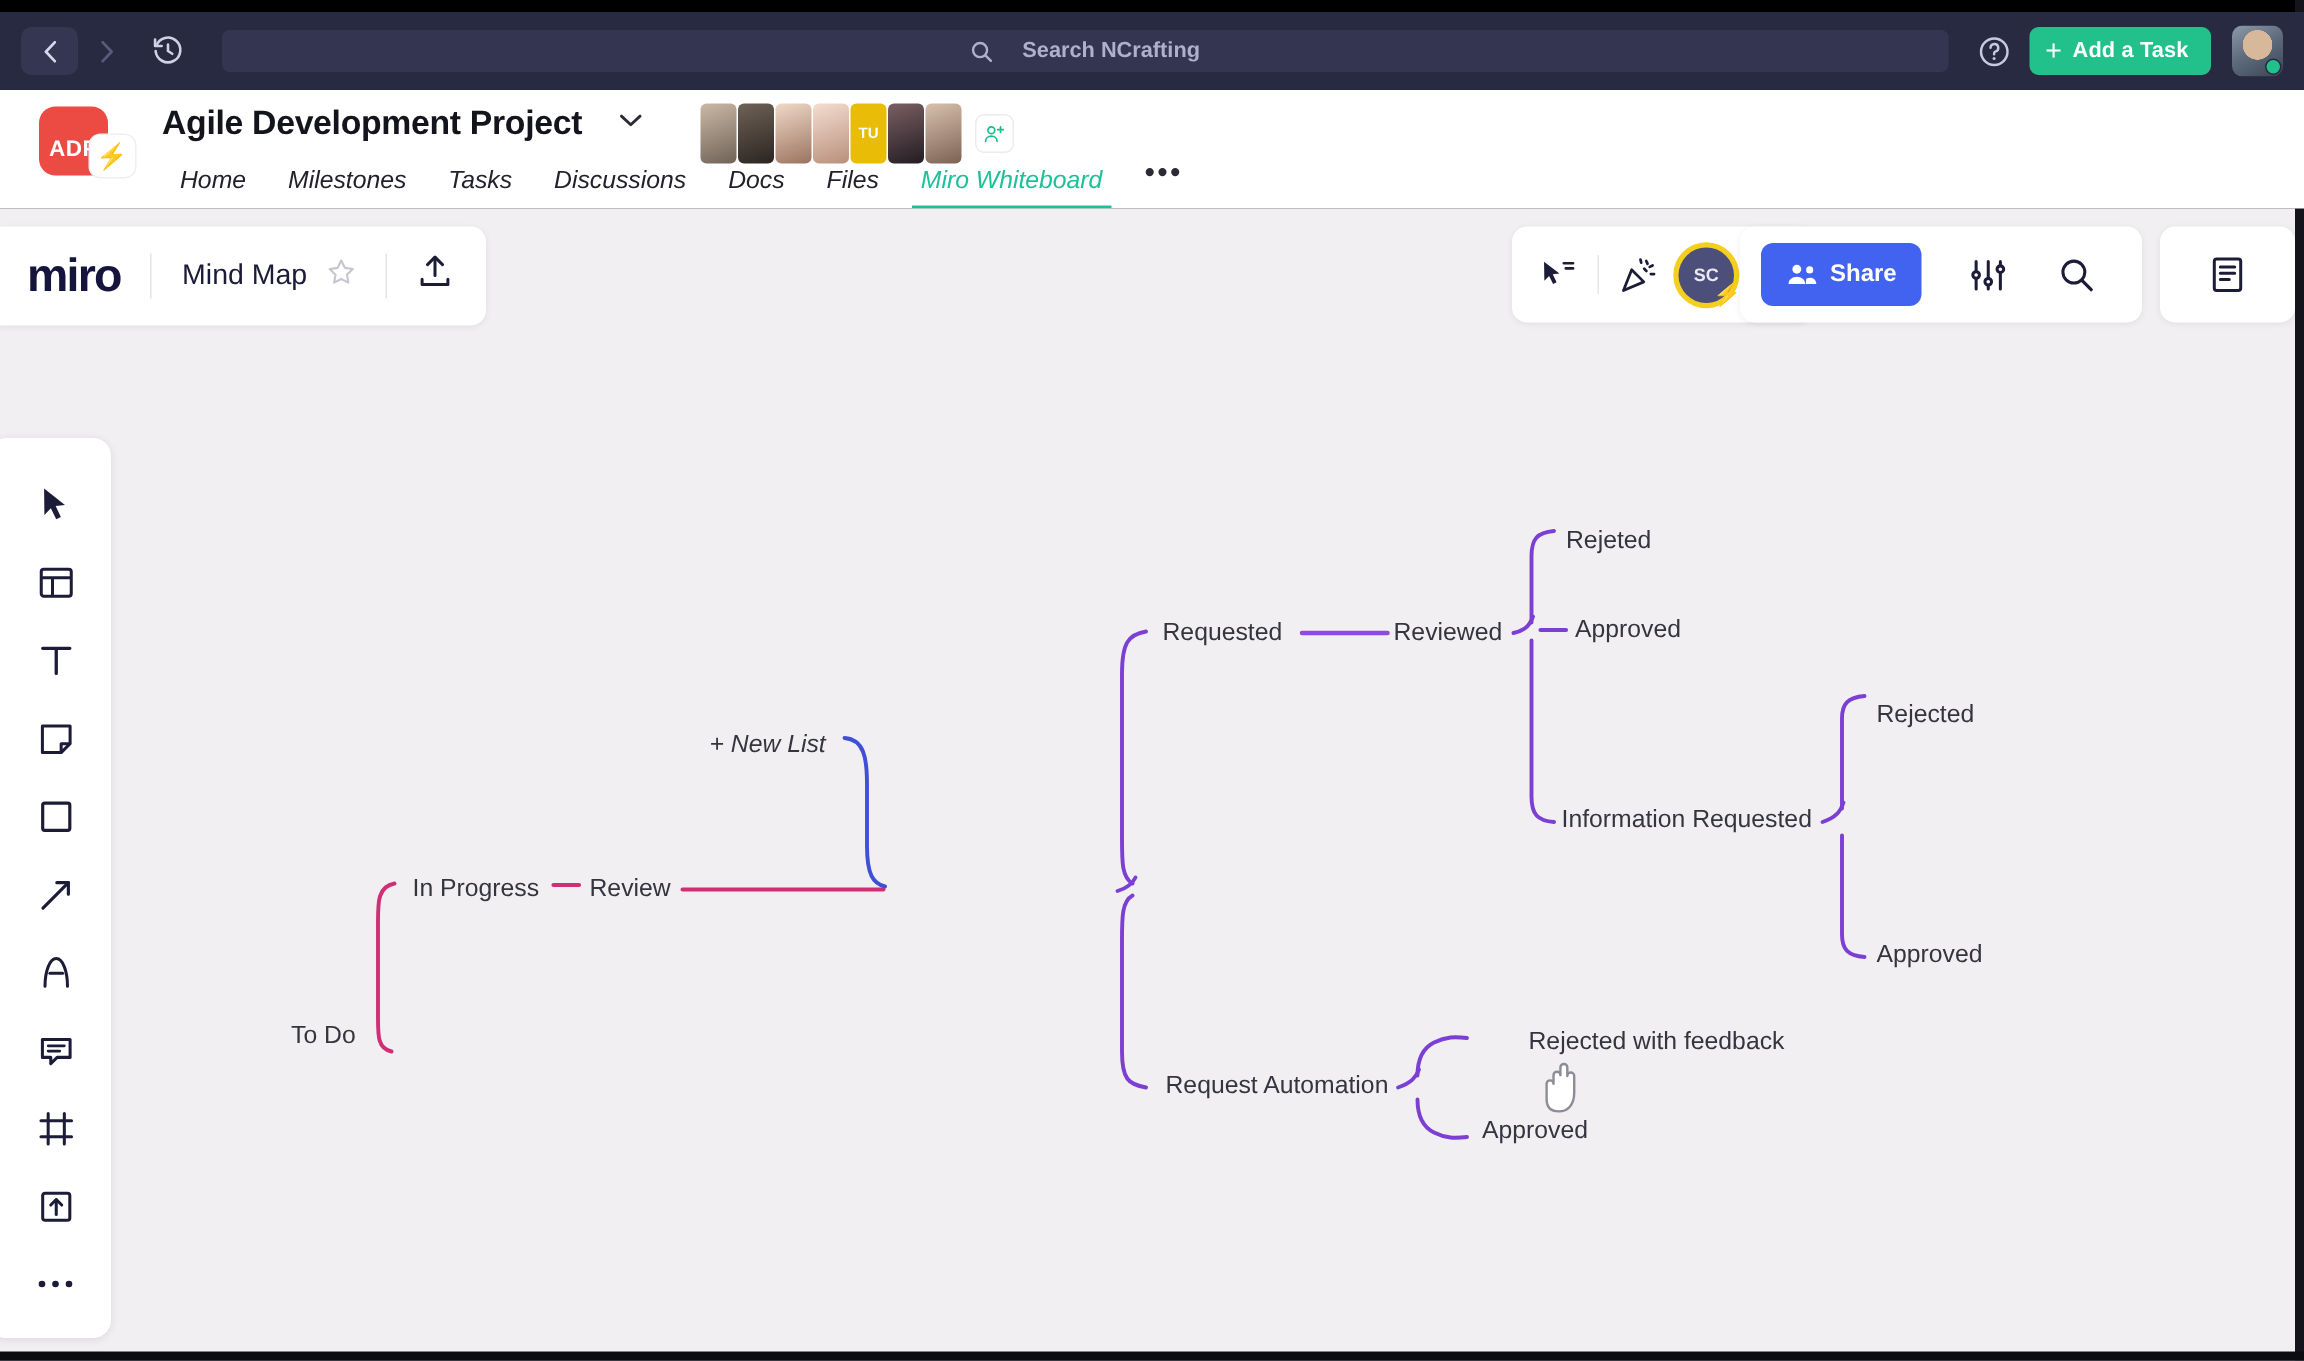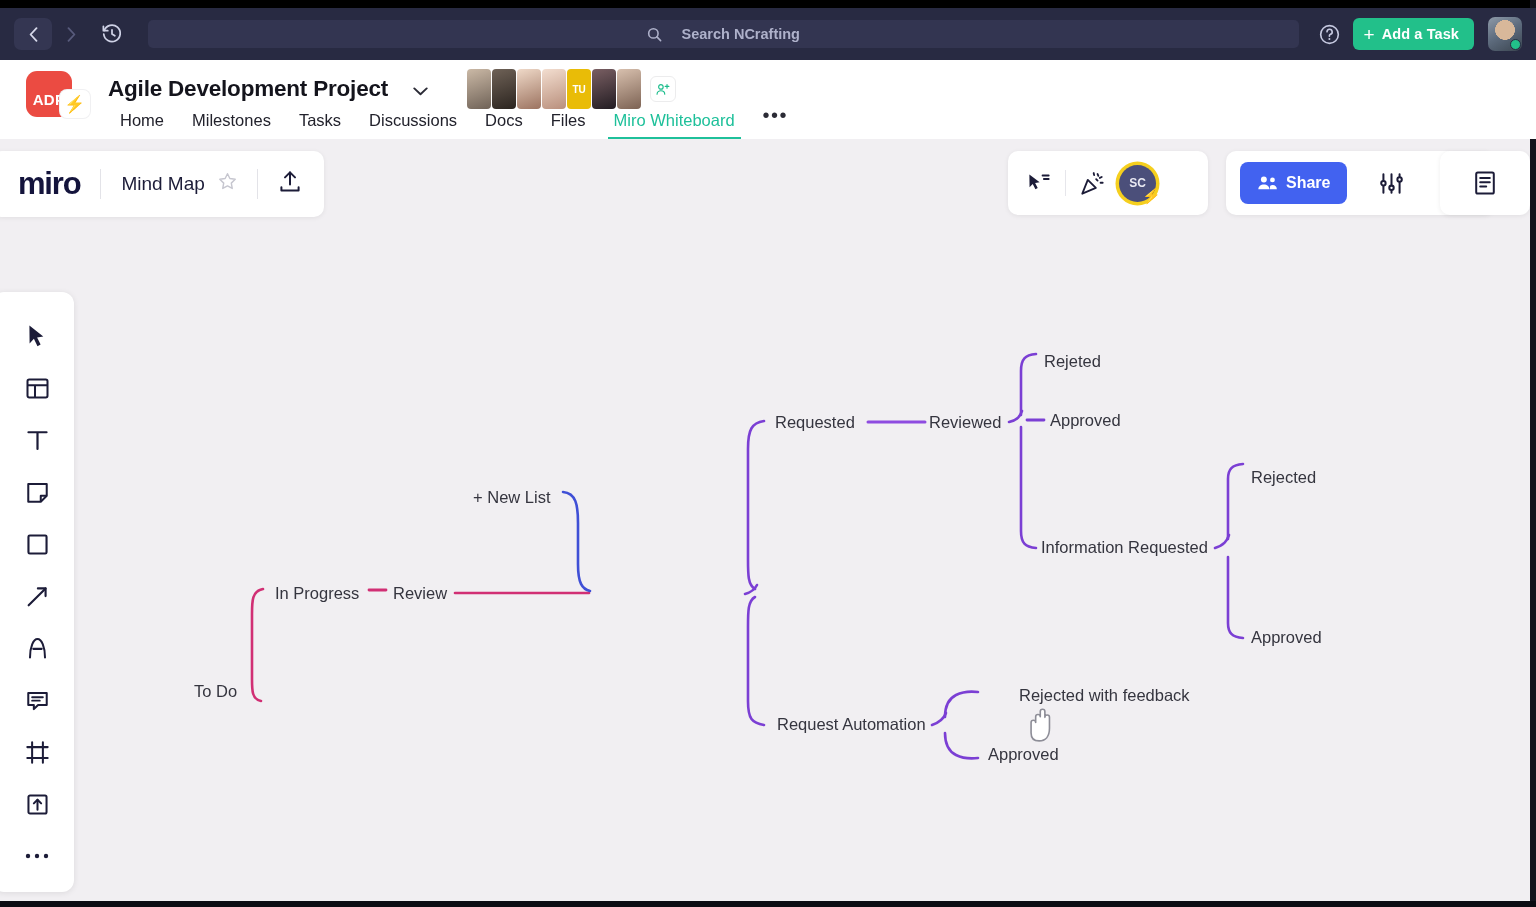--- a/index.html
+++ b/index.html
@@ -58,41 +58,42 @@
     background:#eb4b42; border-radius:11px; color:#fff;
     font-size:15px; font-weight:700; display:flex; align-items:center;
     justify-content:center; padding-top:10px; letter-spacing:.3px;
   }
   .bolt-badge {
     position:absolute; left:60px; top:30px; width:30px; height:28px;
     background:#fff; border-radius:7px; display:flex; align-items:center;
     justify-content:center; color:#1bbd8c; font-size:17px;
     box-shadow:0 0 0 1px #f0f0f2;
   }
-  .proj-title-row { position:absolute; left:108px; top:9px; display:flex; align-items:center; gap:25px; }
+  .proj-title-row { position:absolute; left:108px; top:9px; display:flex; align-items:flex-start; gap:25px; }
   .proj-title { font-size:22.5px; font-weight:700; color:#14141c; letter-spacing:-.2px; }
   .chev { color:#2b2b36; font-size:15px; margin-top:3px; }
   .avatars { display:flex; align-items:center; margin-left:14px; }
   .av { width:24px; height:40px; border-radius:4px; margin-right:1px; background:#b9bcc6; overflow:hidden; position:relative; }
   .av.a1{background:linear-gradient(160deg,#cbb9a6,#6f6257);}
   .av.a2{background:linear-gradient(160deg,#6f6257,#2b241f);}
   .av.a3{background:linear-gradient(160deg,#efd9c8,#9c7360);}
   .av.a4{background:linear-gradient(160deg,#f3ded0,#b98f7c);}
   .av.a5{background:#e9bc07; color:#fff; font-size:10px; font-weight:700; display:flex; align-items:center; justify-content:center;}
   .av.a6{background:linear-gradient(160deg,#7a5f63,#221c22);}
   .av.a7{background:linear-gradient(160deg,#d8c0ae,#7c6253);}
   .av-add {
     width:26px; height:26px; border-radius:6px; border:1px solid #ececed;
     display:flex; align-items:center; justify-content:center; color:#1bbd8c;
     margin-left:8px; font-size:12px; background:#fff;
   }
   .tabs { position:absolute; left:106px; top:44px; display:flex; align-items:flex-end; gap:0; }
   .tab {
     font-size:16.5px; color:#22222c; padding:0 14px 9px 14px; position:relative;
     white-space:nowrap;
+    font-style:italic;
   }
   .tab.active { color:#1ec09a; }
   .tab.active::after {
     content:""; position:absolute; left:8px; right:8px; bottom:0; height:2.5px; background:#1ec09a;
   }
   .tab.dots { font-size:20px; letter-spacing:1.5px; padding-bottom:12px; color:#2b2b36; }
 
   
   .canvas { position:absolute; left:0; top:139px; width:1530px; height:762px; background:#f1eff2; overflow:hidden; }
 
@@ -107,21 +108,21 @@
   .mm-name { font-size:19px; color:#1c1c38; }
   .star { color:#c6c6cf; font-size:18px; margin-left:13px; }
   .upload-ico { color:#1c1c38; font-size:20px; }
 
   
   .grp {
     position:absolute; top:12px; height:64px; background:#fff; border-radius:10px;
     display:flex; align-items:center; box-shadow:0 1px 5px rgba(0,0,0,.07);
   }
   .g1 { left:1008px; width:200px; padding:0 18px; gap:14px; }
-  .g2 { left:1226px; width:268px; padding:0 14px; gap:24px; }
+  .g2 { left:1160px; width:268px; padding:0 14px; gap:24px; }
   .g3 { left:1440px; width:90px; justify-content:center; }
   .ico { color:#1c1c38; display:flex; align-items:center; justify-content:center; }
   .g-div { width:1px; height:26px; background:#e6e6eb; }
   .sc-av {
     width:37px; height:37px; border-radius:50%; background:#4b4f7a; color:#e9e9f2;
     font-size:12px; font-weight:700; display:flex; align-items:center; justify-content:center;
     box-shadow:0 0 0 3.5px #f5cf1e; position:relative;
   }
   .sc-av .bolt { position:absolute; right:-5px; bottom:-3px; color:#f5cf1e; font-size:15px; }
   .sharebtn {
@@ -419,21 +420,21 @@
       <path d="M932 586 C941 583 944 579 946 574" stroke="#7b3fd4" stroke-width="2.6" fill="none" stroke-linecap="round"></path>
 
       <path d="M945 578 C945 568 948 560 956 556 C964 552 970 552 978 553" stroke="#7b3fd4" stroke-width="2.6" fill="none" stroke-linecap="round"></path>
 
       <path d="M945 594 C945 604 948 612 956 616 C964 620 970 620 978 619" stroke="#7b3fd4" stroke-width="2.6" fill="none" stroke-linecap="round"></path>
     </svg>
 
     <div class="node" style="left:194px; top:552px;">To Do</div>
     <div class="node" style="left:275px; top:454px;">In Progress</div>
     <div class="node" style="left:393px; top:454px;">Review</div>
-    <div class="node" style="left:473px; top:358px;">+ New List</div>
+    <div class="node" style="left:473px; top:358px;font-style:italic;">+ New List</div>
 
 
     <div class="node" style="left:775px; top:283px;">Requested</div>
     <div class="node" style="left:929px; top:283px;">Reviewed</div>
     <div class="node" style="left:1044px; top:222px;">Rejeted</div>
     <div class="node" style="left:1050px; top:281px;">Approved</div>
     <div class="node" style="left:1041px; top:408px;">Information Requested</div>
     <div class="node" style="left:1251px; top:338px;">Rejected</div>
     <div class="node" style="left:1251px; top:498px;">Approved</div>
     <div class="node" style="left:777px; top:585px;">Request Automation</div>

